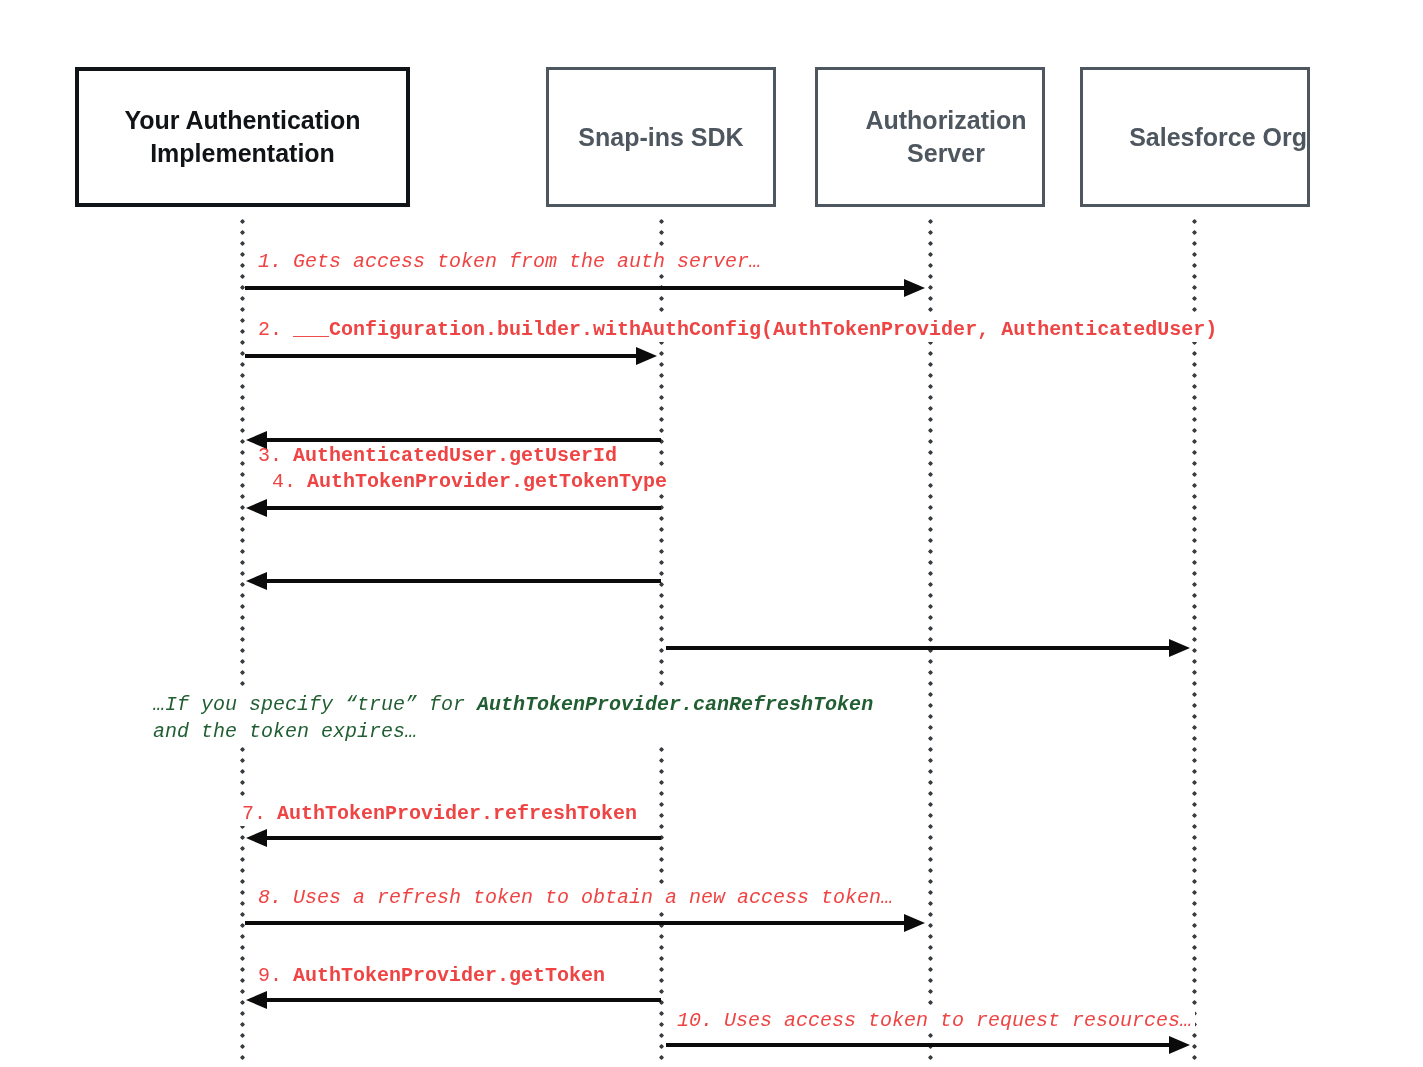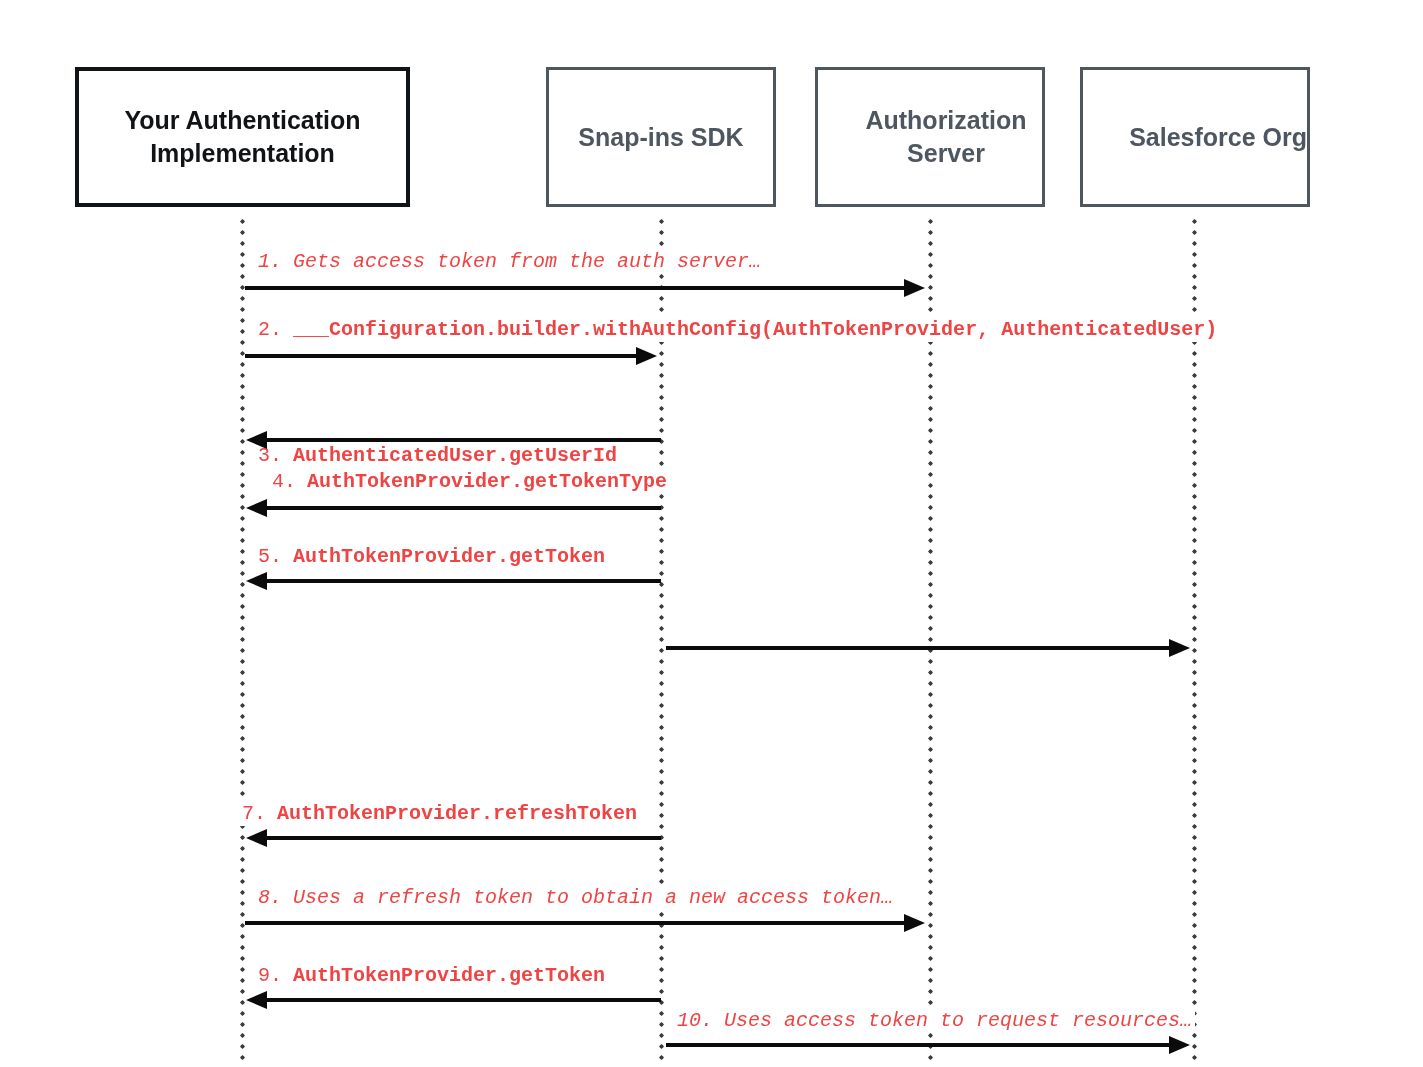--- a/index.html
+++ b/index.html
@@ -123,31 +123,32 @@
       <i class="head"></i>
     </div>
 
   <div class="msg code" style="top:470px;left:261px;margin-left:8px;">
     <span class="num">4.</span><span class="txt">AuthTokenProvider.getTokenType</span>
   </div>
   <div class="arrow left" style="top:506px;left:266px;width:395px;">
       <i class="head"></i>
     </div>
 
-  <div class="msg code" style="top:545px;left:255px;">
-    <span class="num">5.</span><span class="txt">AuthTokenProvider.getToken</span>
-  </div>
   <div class="arrow left" style="top:579px;left:266px;width:395px;">
       <i class="head"></i>
     </div>
 
   <div class="arrow right" style="top:646px;left:666px;width:504px;">
       <i class="head"></i>
     </div>
 
+  <div class="note">
+    <div><span>…If you specify “true” for </span><span class="code">AuthTokenProvider.canRefreshToken</span></div>
+    <div>and the token expires…</div>
+  </div>
 
   <div class="msg code" style="top:802px;left:239px;">
     <span class="num">7.</span><span class="txt">AuthTokenProvider.refreshToken</span>
   </div>
   <div class="arrow left" style="top:836px;left:266px;width:395px;">
       <i class="head"></i>
     </div>
 
   <div class="msg italic" style="top:886px;left:255px;">
     <span class="num">8.</span><span class="txt">Uses a refresh token to obtain a new access token…</span>

